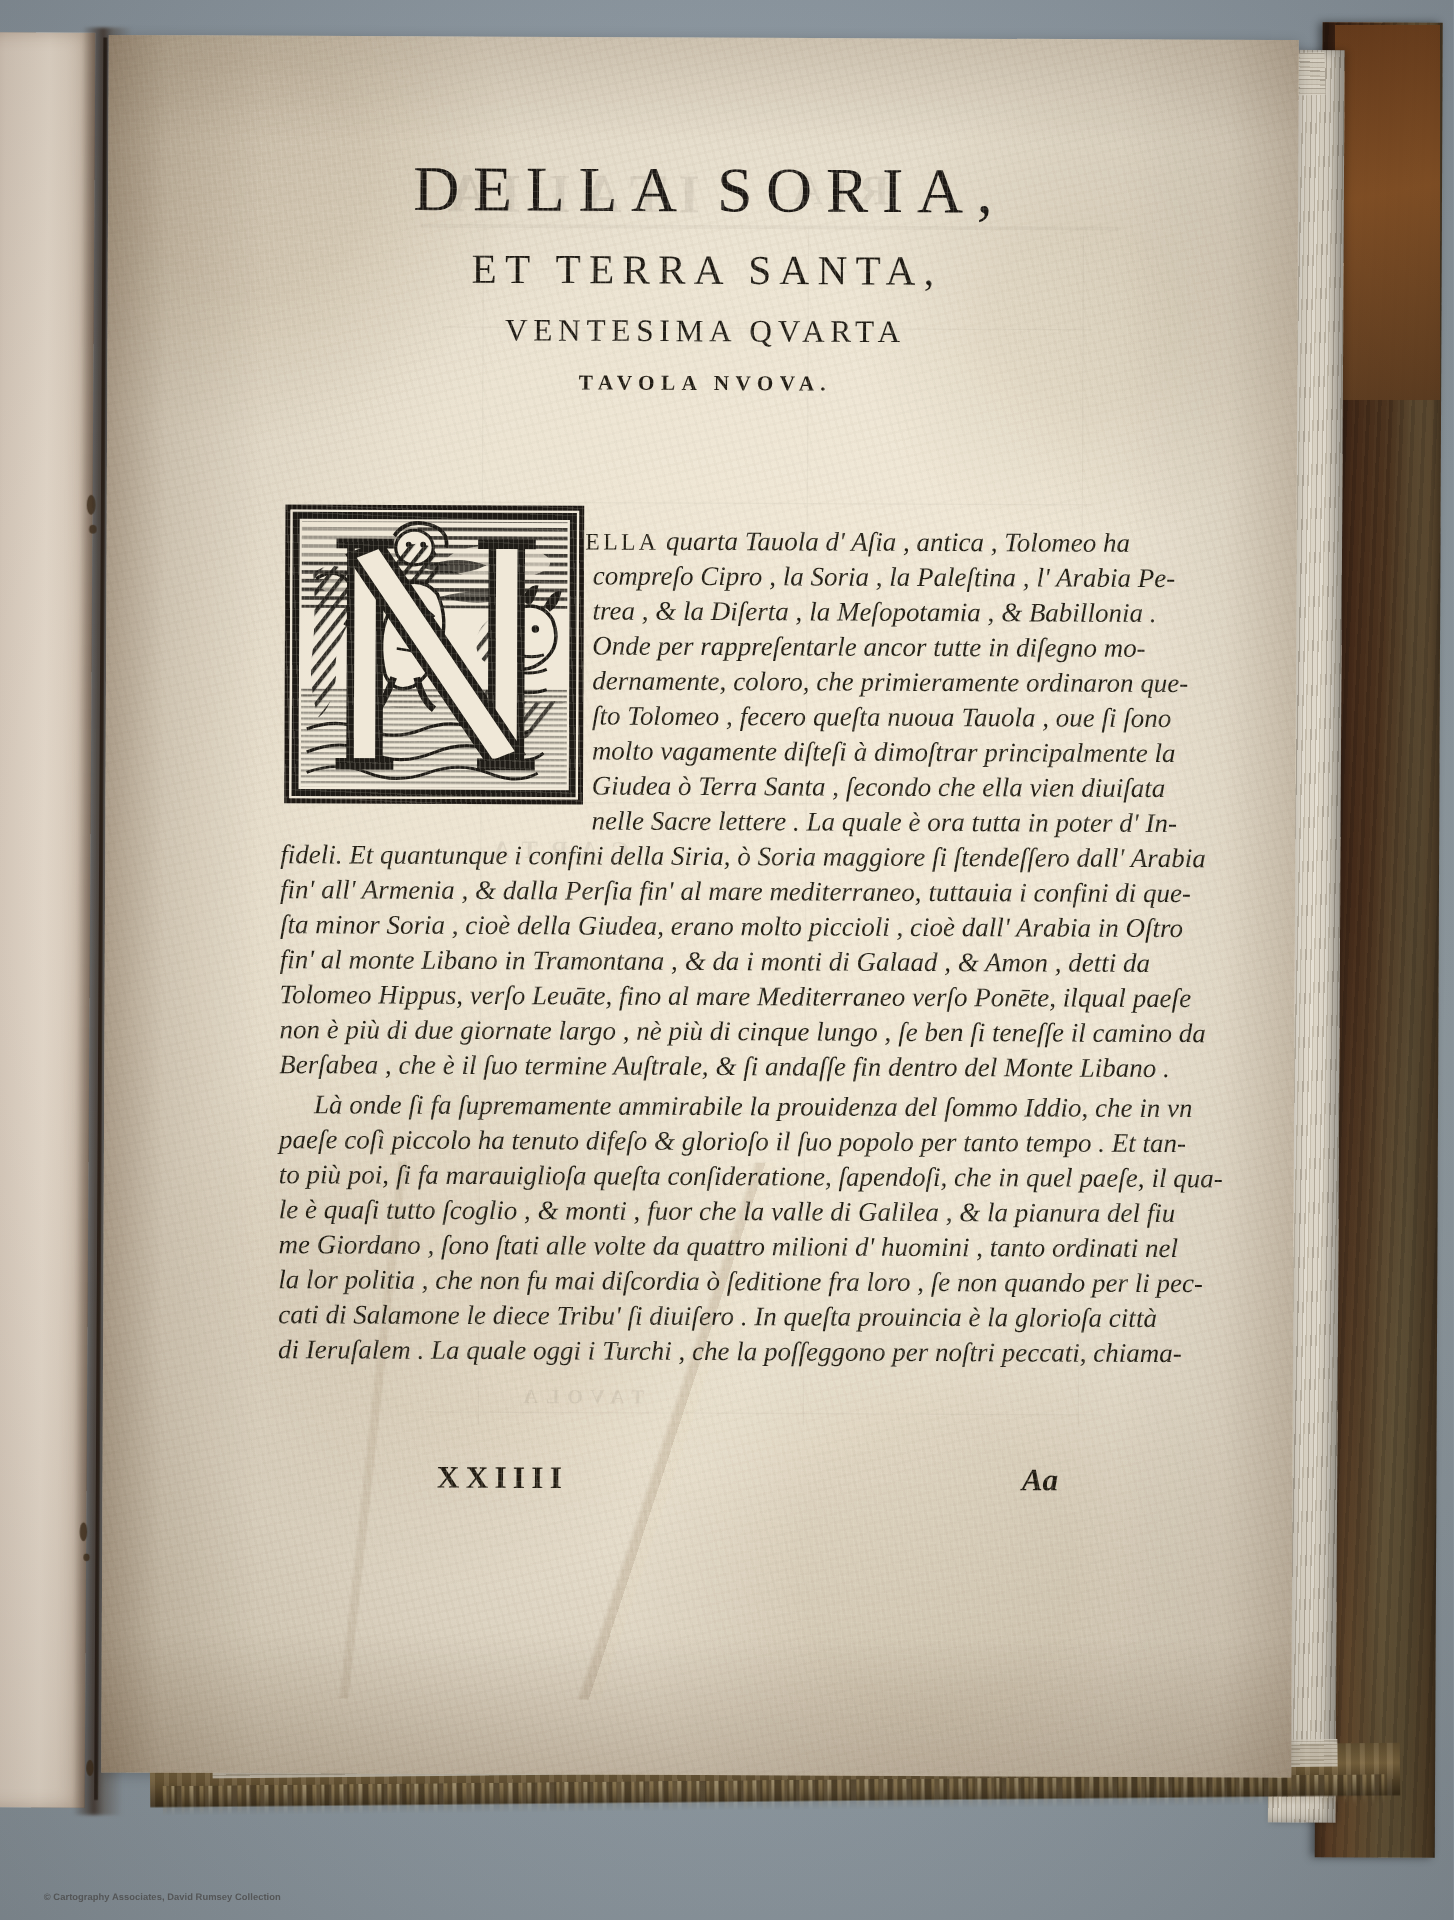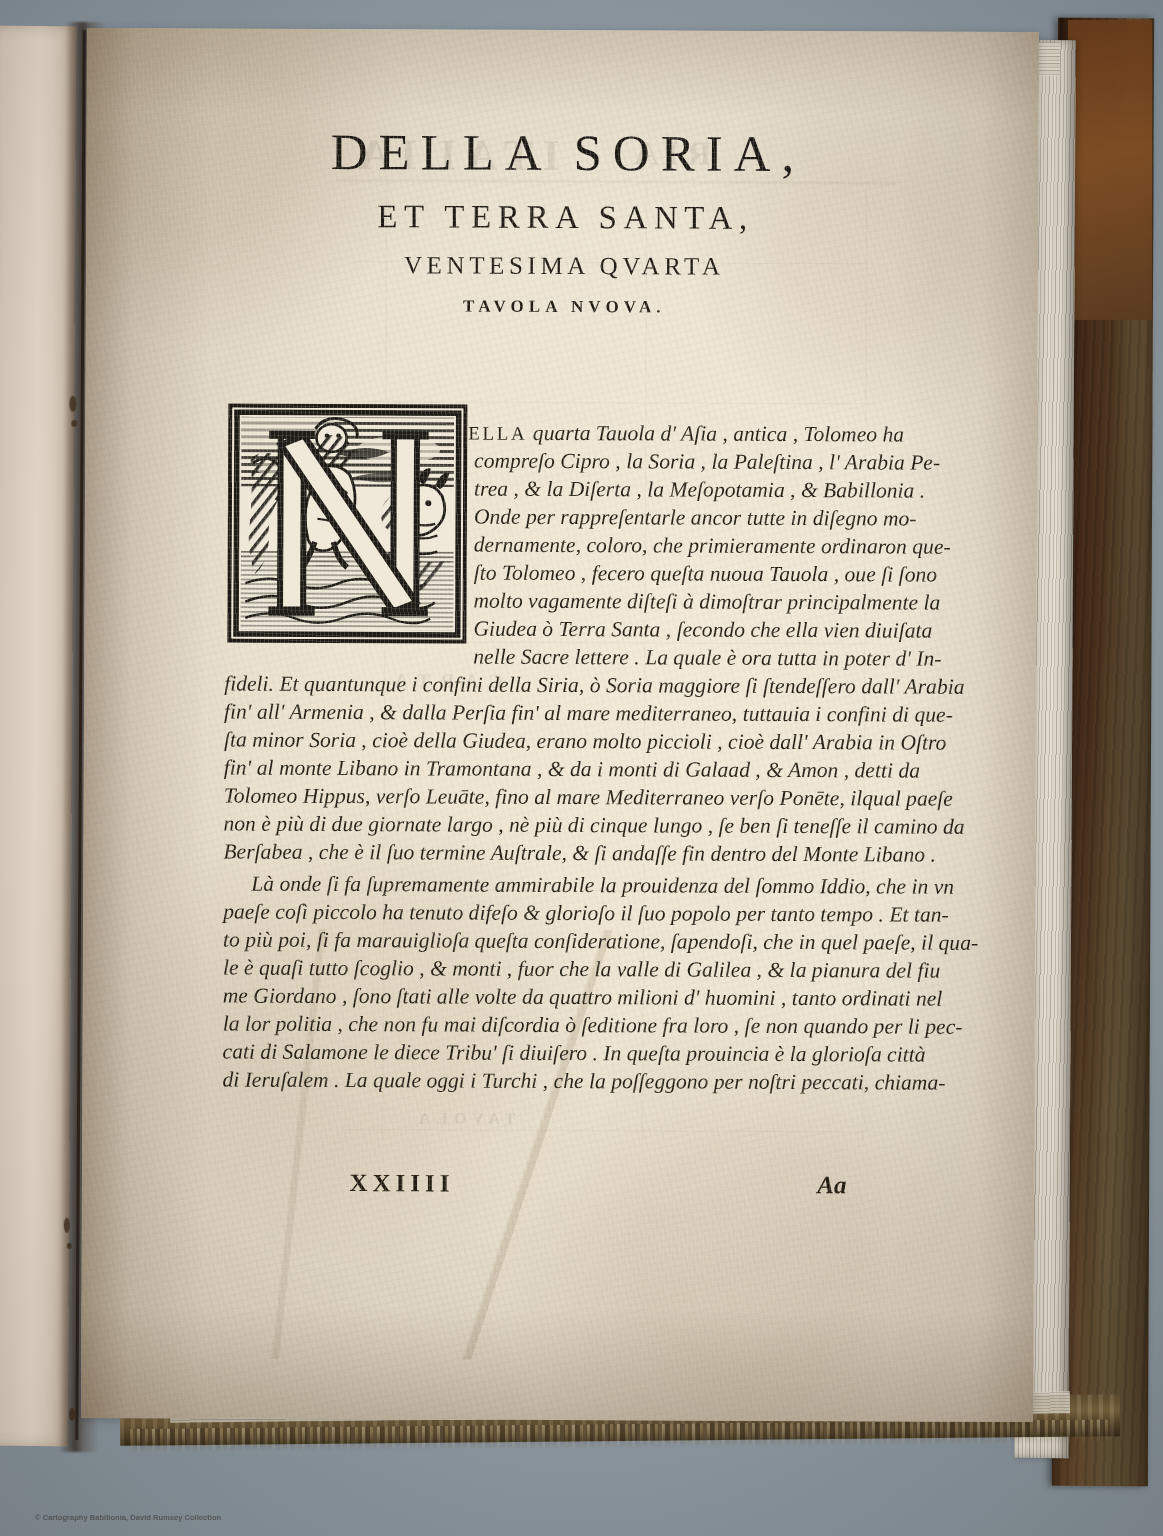--- a/index.html
+++ b/index.html
@@ -419,14 +419,14 @@
         <div class="folio-num">XXIIII</div>
         <div class="folio-sig">Aa</div>
       </div>
 
       <div class="inkwear"></div>
     </div>
   </div>
 
   <div class="photocast"></div>
 
-  <div class="credit">© Cartography Babillonia, David Rumsey Collection</div>
+  <div class="credit">© Cartography Associates, David Rumsey Collection</div>
 </div>
 
 </body></html>

